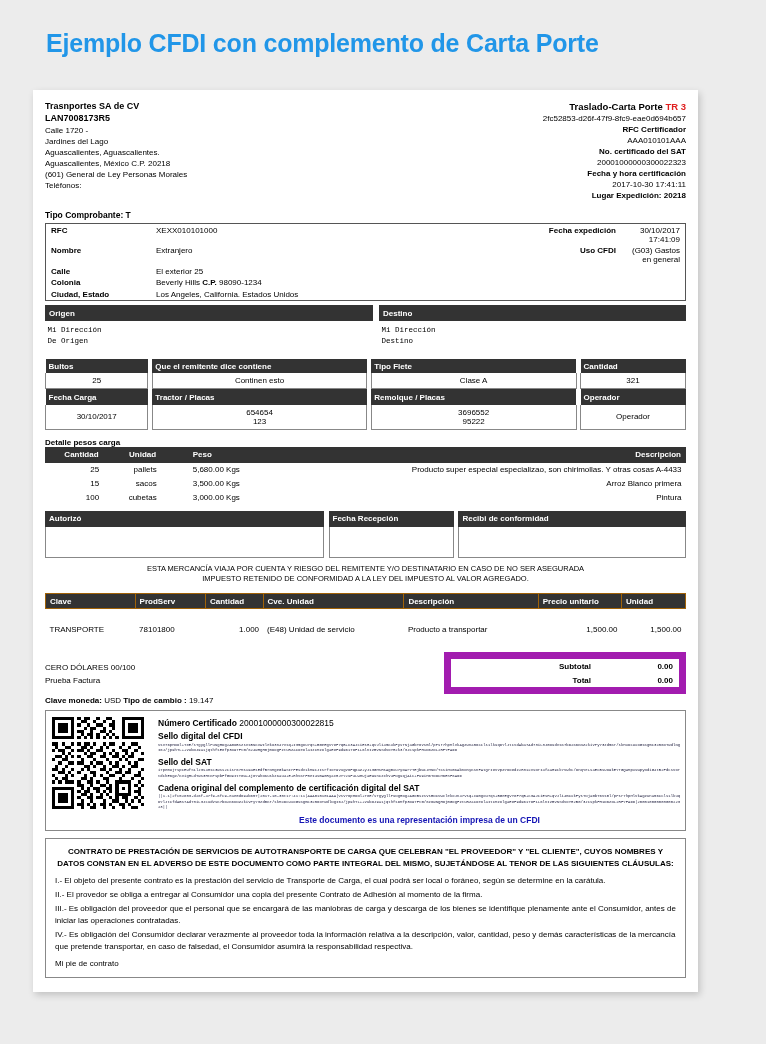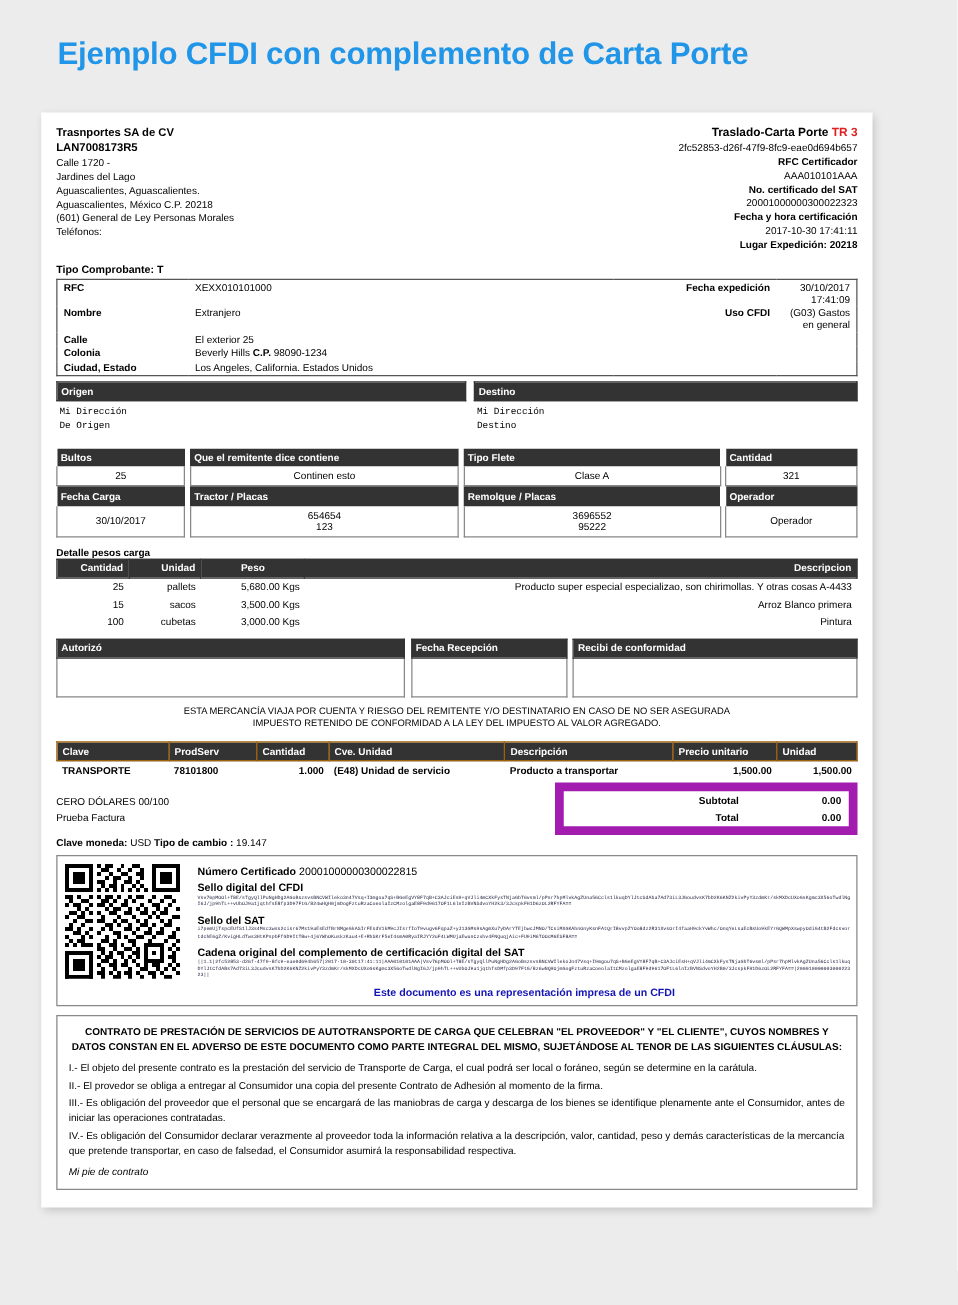--- a/index.html
+++ b/index.html
@@ -118,21 +118,21 @@
     padding: 6px 10px 6px 10px;
   }
 
   
   .conc-table { table-layout: fixed; margin-top: 2px; }
   .conc-table th {
     background: #333; color: #fff; font-weight: bold;
     font-size: 8px; padding: 2.5px 4px; border: 1px solid #a16207;
     text-align: left;
   }
-  .conc-table td { padding: 3px 4px; font-size: 8px; font-weight: bold; }
+  .conc-table td { padding: 16px 4px; font-size: 8px; }
 
   .totals-row { display: flex; margin-top: 2px; }
   .totals-left { flex: 1; font-size: 8px; line-height: 1.55; padding-top: 10px; }
   .totals-box { width: 228px; border: 7px solid #a21caf; }
   .totals-box table { width: 100%; }
   .totals-box td { padding: 2.5px 6px; font-size: 8px; }
   .totals-box .tl { text-align: right; font-weight: bold; }
   .totals-box .tv { text-align: right; font-weight: bold; width: 70px; }
   .moneda { font-size: 8px; margin-top: 2px; }
 
@@ -177,21 +177,21 @@
     text-align: center;
     line-height: 1.5;
     margin-bottom: 5px;
   }
   .clause {
     font-size: 8px;
     line-height: 1.5;
     margin-bottom: 2px;
     text-align: left;
   }
-  .pie { font-size: 8px; margin-top: 6px; font-style: italic; }
+  .pie { font-size: 8px; margin-top: 6px; }
 </style>
 </head>
 <body>
 
 <div class="page-title">Ejemplo CFDI con complemento de Carta Porte</div>
 
 <div class="doc-card">
 
   <div class="hdr">
     <div class="hdr-left">

